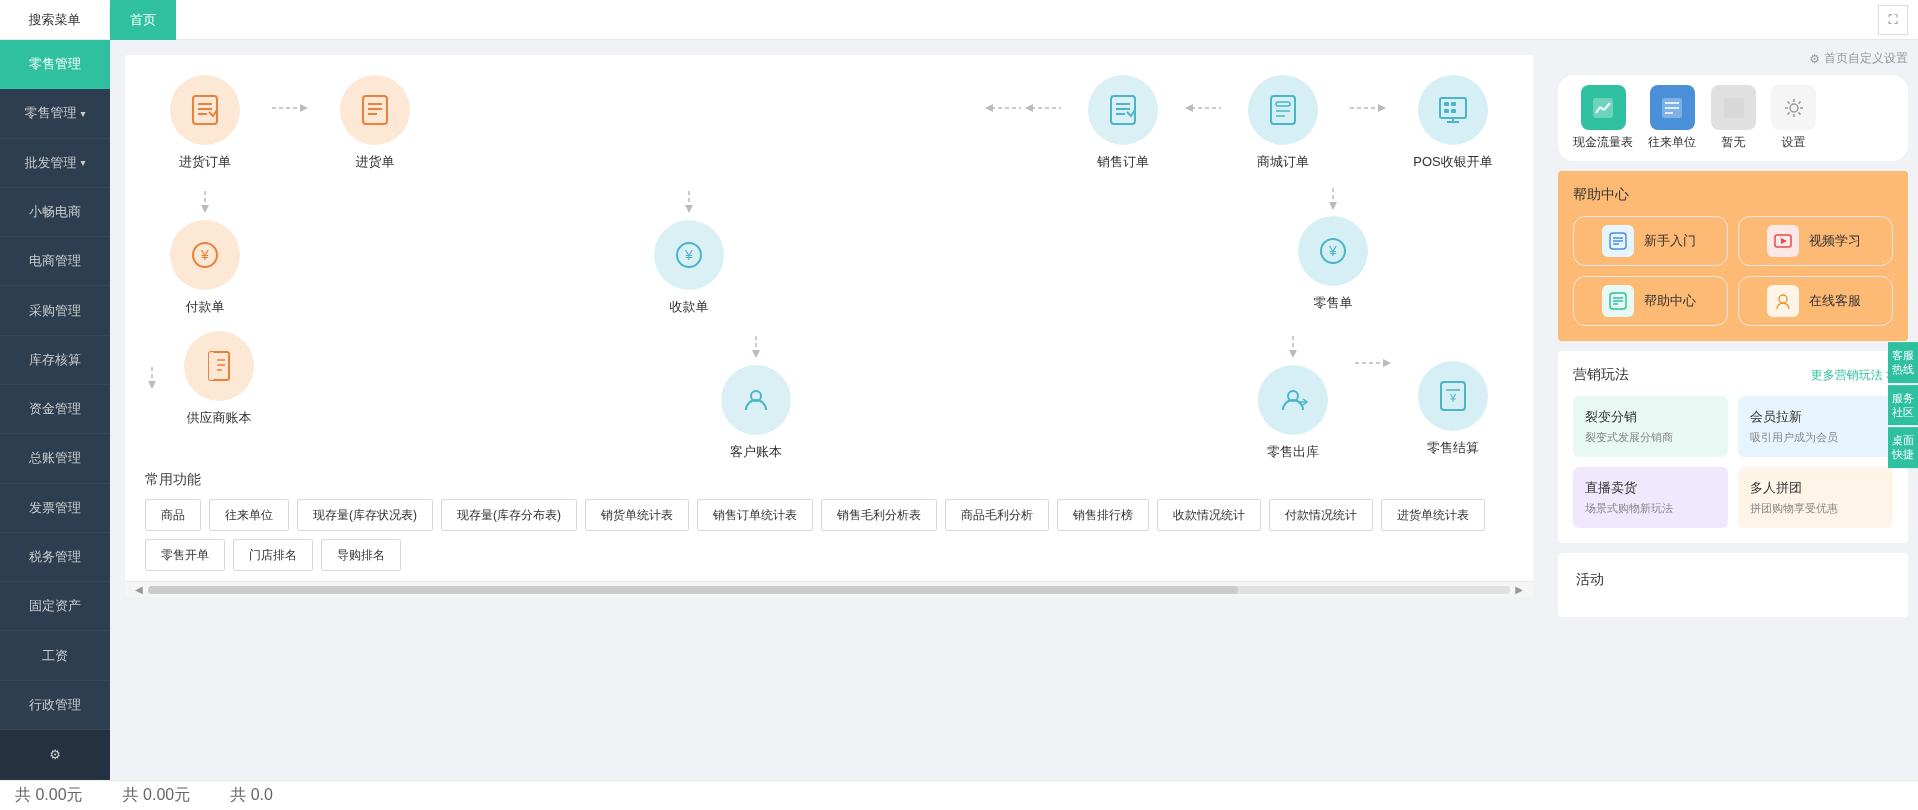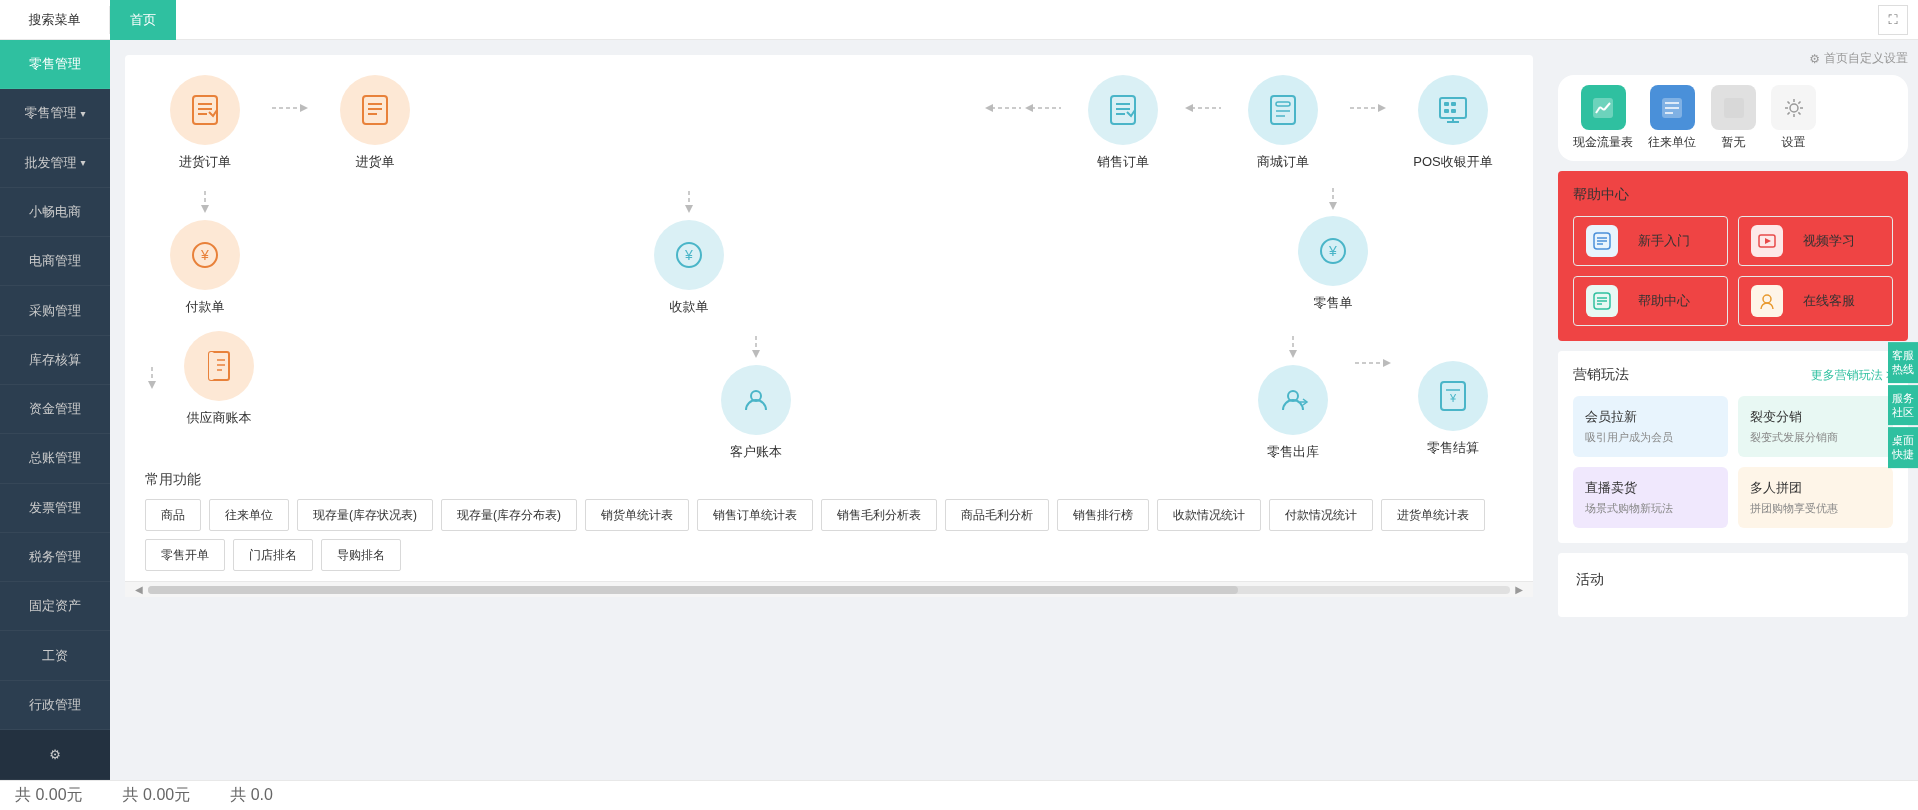--- a/index.html
+++ b/index.html
@@ -59,24 +59,24 @@
     .shortcut-item { display: flex; flex-direction: column; align-items: center; cursor: pointer; }
     .shortcut-icon-box { width: 45px; height: 45px; border-radius: 8px; display: flex; align-items: center; justify-content: center; font-size: 20px; margin-bottom: 4px; }
     .shortcut-icon-box.teal { background: #2fc0a0; color: #fff; }
     .shortcut-icon-box.blue { background: #4a90d9; color: #fff; }
     .shortcut-icon-box.gray { background: #e0e0e0; color: #999; }
     .shortcut-icon-box.light-gray { background: #f5f5f5; color: #999; }
     .shortcut-label { font-size: 12px; color: #333; }
     .customize-link { margin-left: auto; font-size: 12px; color: #999; cursor: pointer; display: flex; align-items: center; gap: 4px; white-space: nowrap; }
 
     
-    .help-card { background: #ef4444; border-radius: 4px; padding: 15px; margin-bottom: 10px; }
+    .help-card { background: #fdba74; border-radius: 4px; padding: 15px; margin-bottom: 10px; }
     .help-title { font-size: 14px; color: #333; font-weight: 500; margin-bottom: 12px; }
     .help-grid { display: grid; grid-template-columns: 1fr 1fr; gap: 10px; }
-    .help-item { display: flex; align-items: center; gap: 20px; padding: 8px 12px; border: 1px solid #e8e8e8; border-radius: 4px; cursor: pointer; }
+    .help-item { display: flex; align-items: center; gap: 10px; padding: 8px 28px; border: 1px solid #e8e8e8; border-radius: 12px; cursor: pointer; }
     .help-item-icon { width: 32px; height: 32px; border-radius: 6px; display: flex; align-items: center; justify-content: center; font-size: 16px; }
     .help-item-icon.blue { background: #e8f4fd; color: #4a90d9; }
     .help-item-icon.red { background: #fde8e8; color: #e84a4a; }
     .help-item-icon.green { background: #e8f8f3; color: #2fc0a0; }
     .help-item-icon.orange { background: #fef5e8; color: #e89a2f; }
     .help-item-label { font-size: 13px; color: #333; }
 
     
     .marketing-card { background: #fff; border-radius: 4px; padding: 15px; margin-bottom: 10px; }
     .marketing-header { display: flex; align-items: center; margin-bottom: 12px; }
@@ -568,27 +568,27 @@
           </div>
         </div>
       </div>
 
       <div class="marketing-card">
         <div class="marketing-header">
           <span class="marketing-title">营销玩法</span>
           <span class="marketing-more">更多营销玩法 &gt;</span>
         </div>
         <div class="marketing-grid">
+          <div class="marketing-item green-light">
+            <div class="marketing-item-title">裂变分销</div>
+            <div class="marketing-item-desc">裂变式发展分销商</div>
+          </div>
           <div class="marketing-item blue-light">
             <div class="marketing-item-title">会员拉新</div>
             <div class="marketing-item-desc">吸引用户成为会员</div>
-          </div>
-          <div class="marketing-item green-light">
-            <div class="marketing-item-title">裂变分销</div>
-            <div class="marketing-item-desc">裂变式发展分销商</div>
           </div>
           <div class="marketing-item purple-light">
             <div class="marketing-item-title">直播卖货</div>
             <div class="marketing-item-desc">场景式购物新玩法</div>
           </div>
           <div class="marketing-item orange-light">
             <div class="marketing-item-title">多人拼团</div>
             <div class="marketing-item-desc">拼团购物享受优惠</div>
           </div>
         </div>

